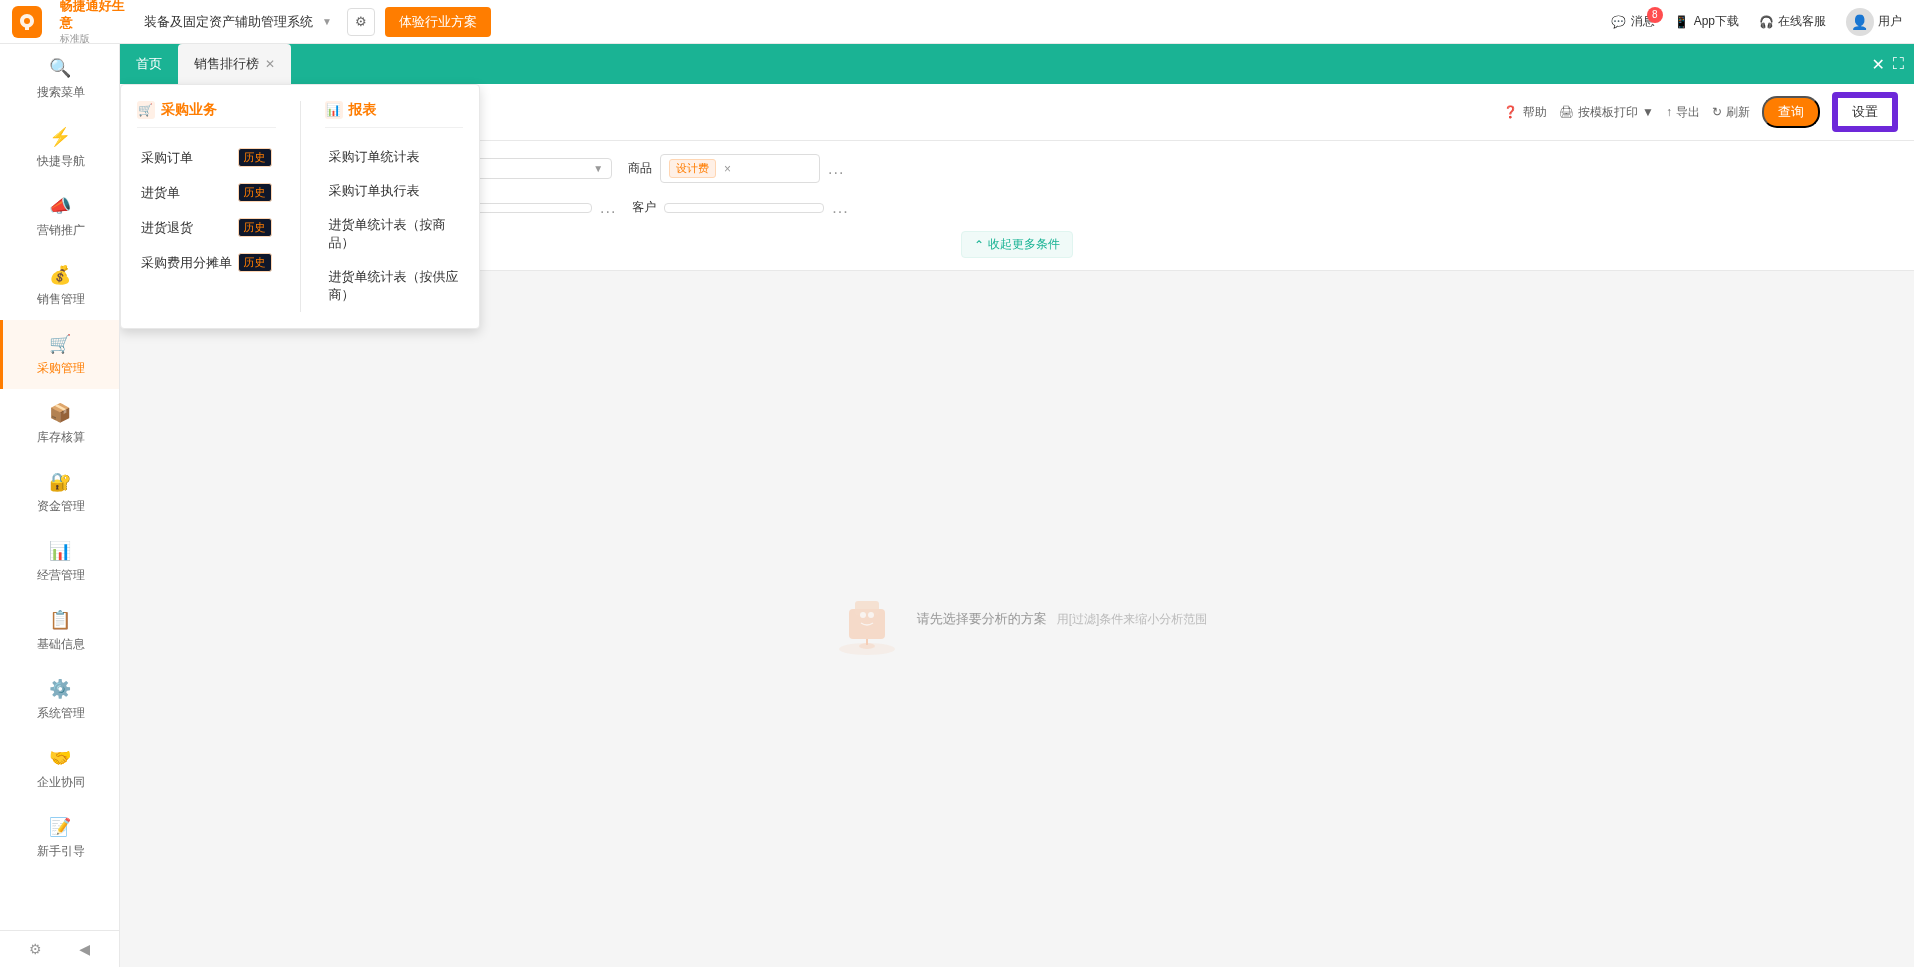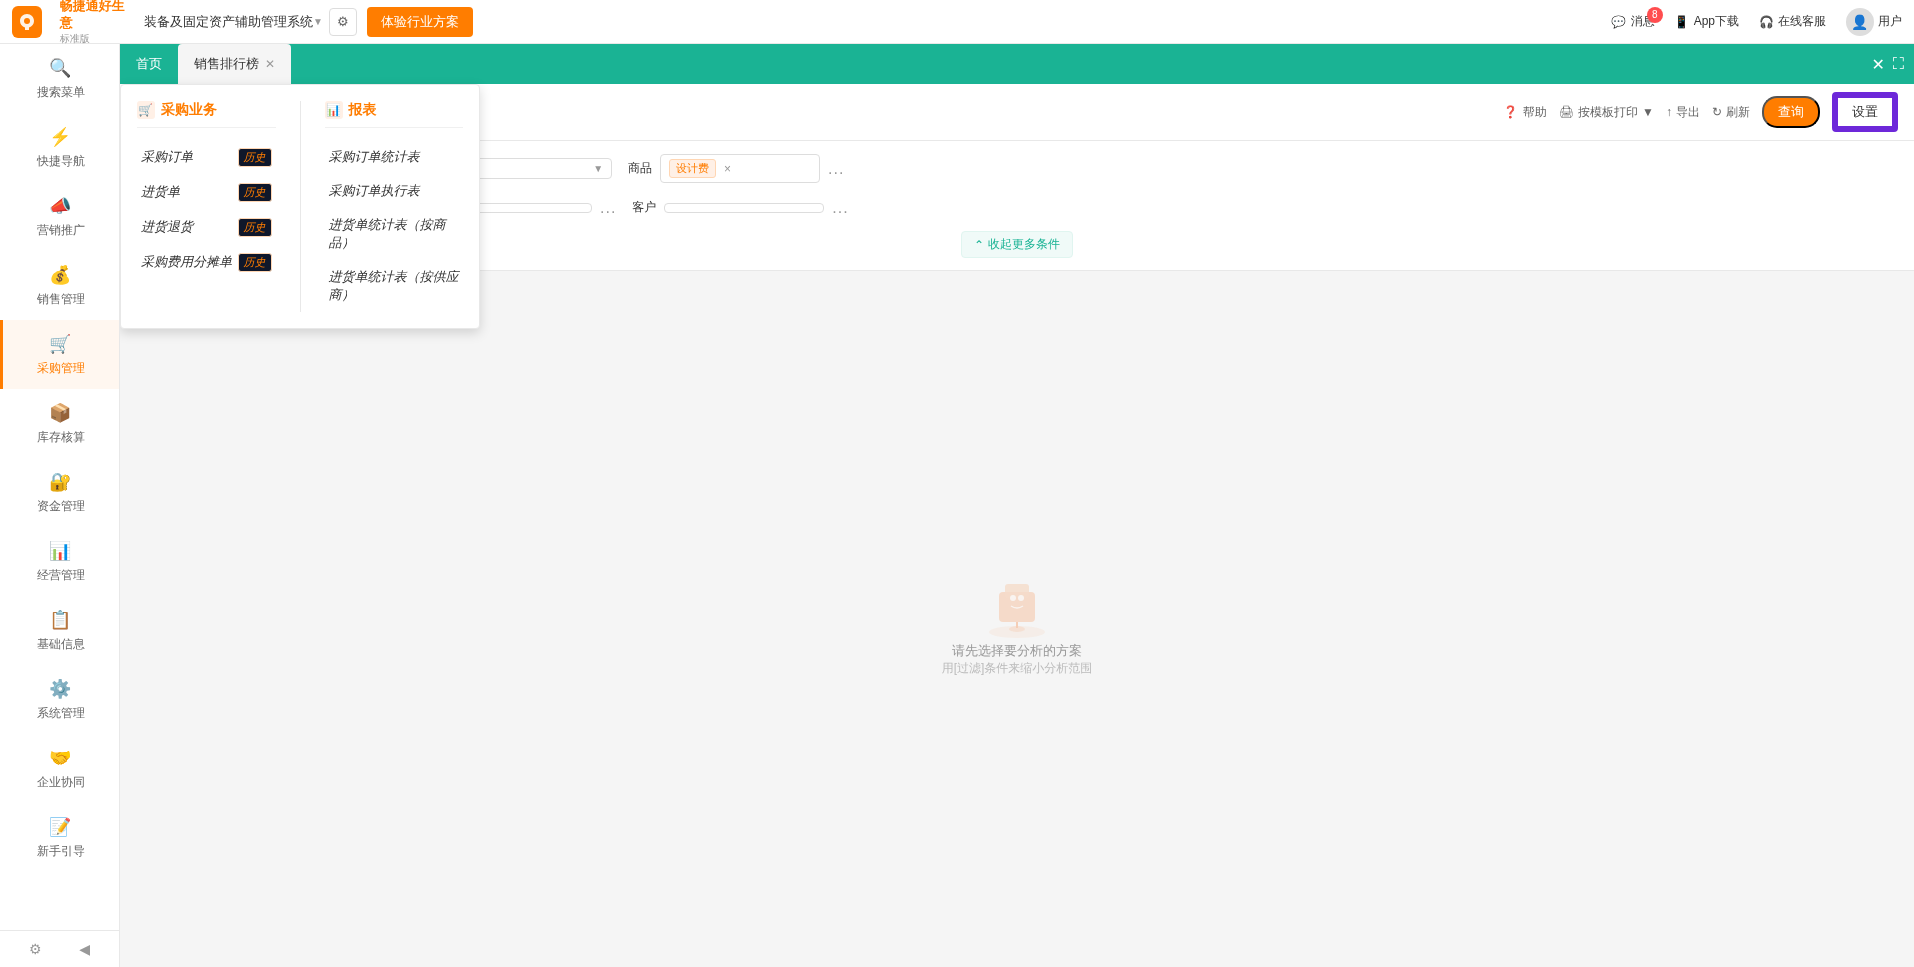--- a/index.html
+++ b/index.html
@@ -39,21 +39,21 @@
       flex-direction: column;
       font-size: 11px;
       color: #333;
       line-height: 1.3;
     }
     .logo-text .brand { font-size: 13px; font-weight: bold; color: #ff7d00; }
     .logo-text .edition { font-size: 10px; color: #999; }
     .system-title {
       display: flex;
       align-items: center;
-      gap: 0;
+      gap: 9px;
       color: #333;
       font-size: 13px;
       margin-left: 12px;
     }
     .system-title .title-text { color: #333; }
     .dropdown-arrow { color: #999; font-size: 10px; cursor: pointer; }
     .gear-btn {
       width: 28px; height: 28px;
       border: 1px solid #ddd;
       border-radius: 4px;
@@ -303,23 +303,23 @@
       padding: 4px 12px;
       border: 1px solid #e0f5f0;
       border-radius: 4px;
       background: #f0faf8;
     }
 
     
     .empty-state {
       flex: 1;
       display: flex;
-      flex-direction: column;
       align-items: center;
       justify-content: center;
+      gap: 10px;
     }
     .empty-icon {
       width: 80px;
       height: 80px;
       opacity: 0.5;
     }
     .empty-text { color: #999; font-size: 13px; }
     .empty-hint { color: #bbb; font-size: 12px; }
 
     
@@ -353,28 +353,27 @@
     }
     .dropdown-col-title .col-icon {
       width: 18px; height: 18px;
       background: #fff0e6;
       border-radius: 3px;
       display: flex; align-items: center; justify-content: center;
       font-size: 12px;
     }
     .menu-item {
       display: flex;
-      align-items: flex-start;
+      align-items: flex-end;
       justify-content: space-between;
       padding: 8px 4px;
       cursor: pointer;
       color: #333;
       font-size: 13px;
       border-radius: 3px;
-      font-style: italic;
     }
     .history-badge {
       background: #0f172a;
       color: #ff7d00;
       border: 1px solid #ffd6b3;
       border-radius: 3px;
       padding: 1px 5px;
       font-size: 11px;
     }
     .divider {

